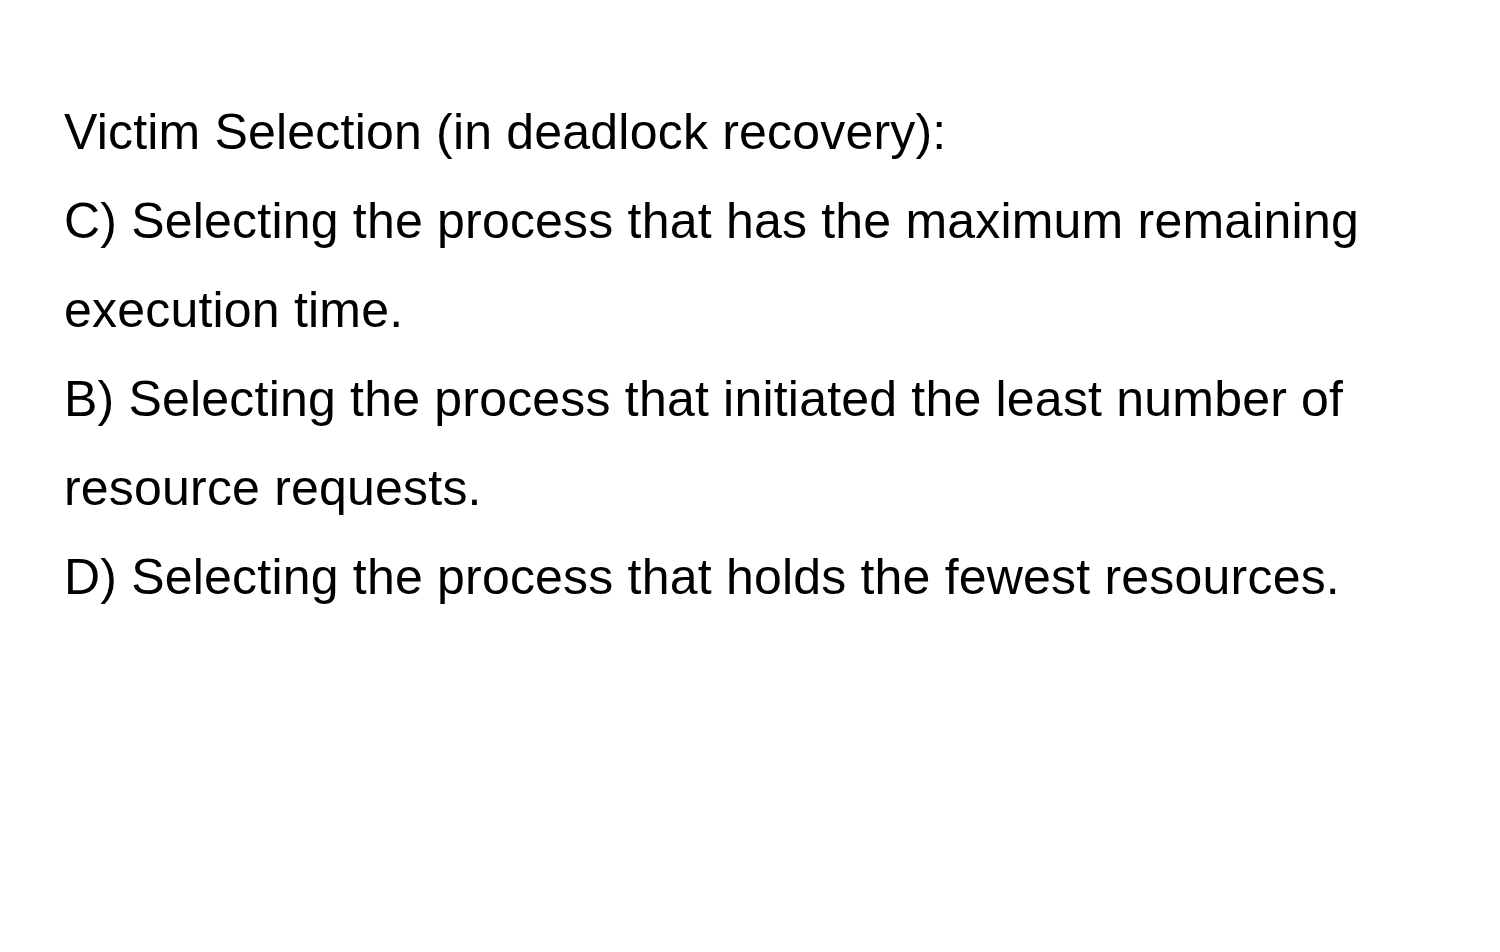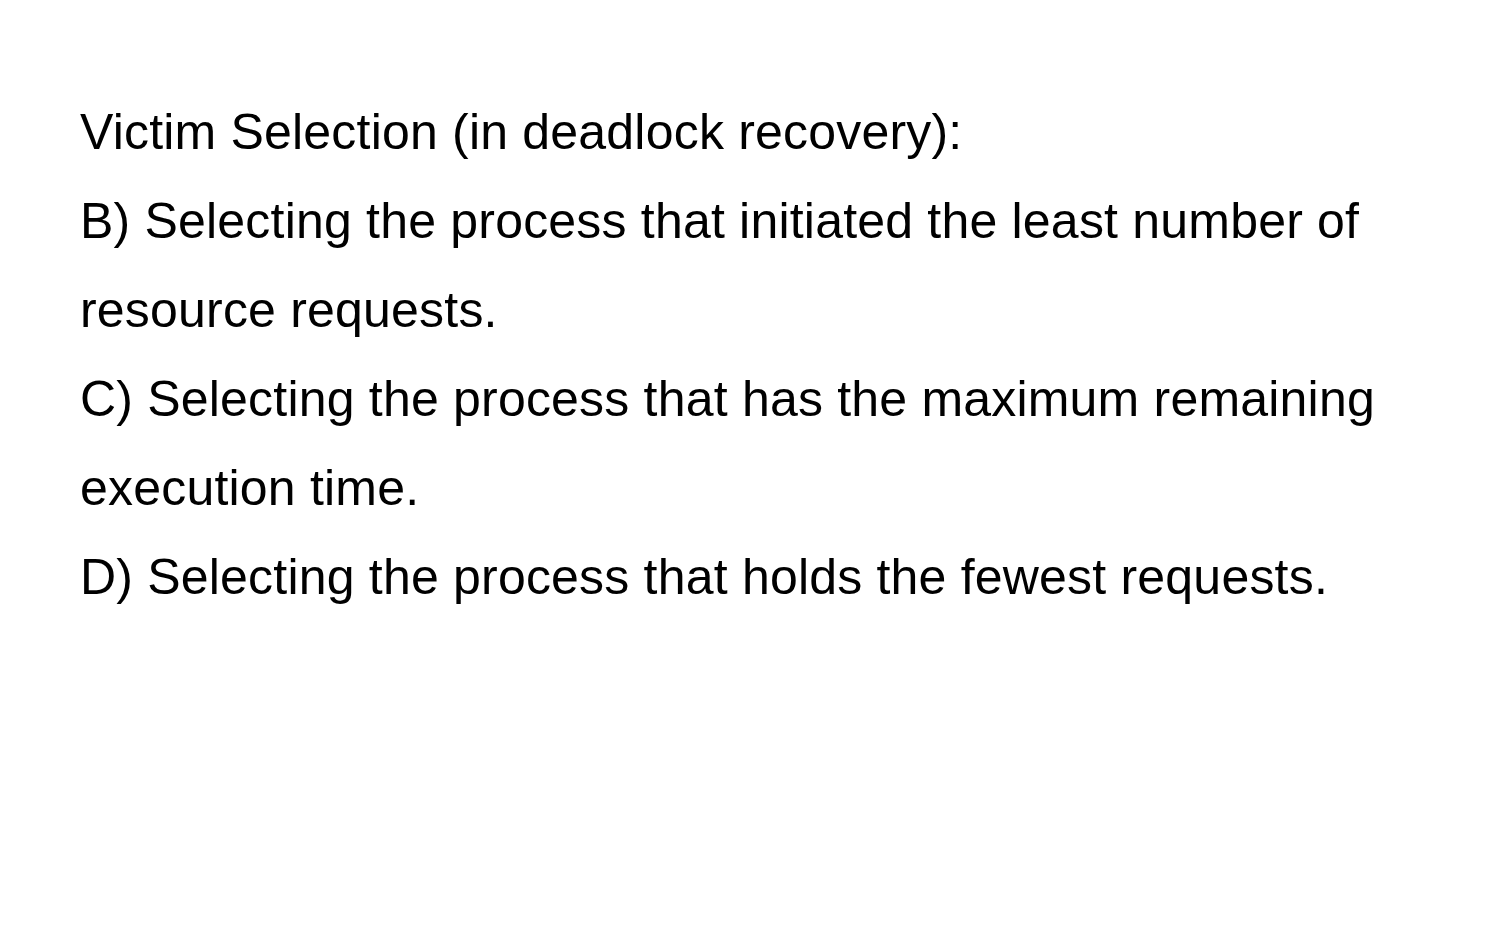--- a/index.html
+++ b/index.html
@@ -7,30 +7,29 @@
     padding: 0;
     width: 1500px;
     height: 952px;
     background: #ffffff;
     font-family: -apple-system, BlinkMacSystemFont, "Segoe UI", Helvetica, Arial, sans-serif;
     color: #000000;
   }
   .page {
     padding: 88px 64px 64px 64px;
     box-sizing: border-box;
-    margin-left: 16px;
   }
   .line {
     font-size: 50px;
     line-height: 1.78;
     letter-spacing: 0.2px;
     font-weight: 400;
   }
 </style>
 </head>
 <body>
 
 <div class="page">
   <div class="line">Victim Selection (in deadlock recovery):</div>
+  <div class="line">C) Selecting the process that has the maximum remaining execution time.</div>
   <div class="line">B) Selecting the process that initiated the least number of resource requests.</div>
-  <div class="line">C) Selecting the process that has the maximum remaining execution time.</div>
-  <div class="line">D) Selecting the process that holds the fewest requests.</div>
+  <div class="line">D) Selecting the process that holds the fewest resources.</div>
 </div>
 
 </body></html>

